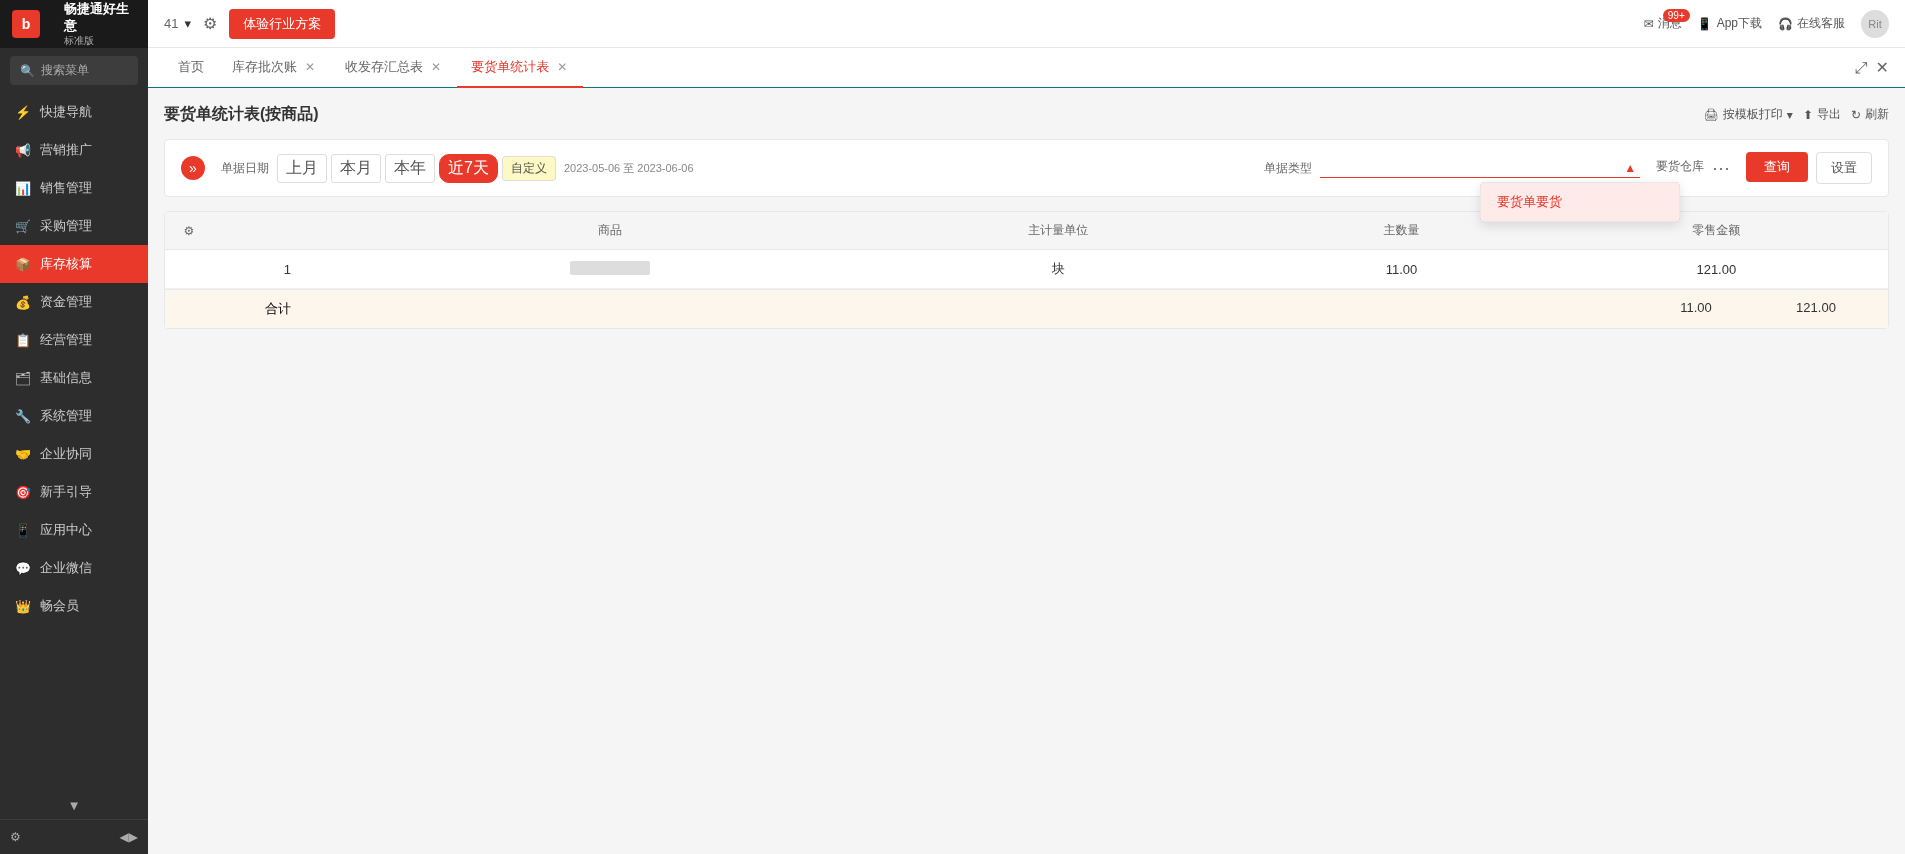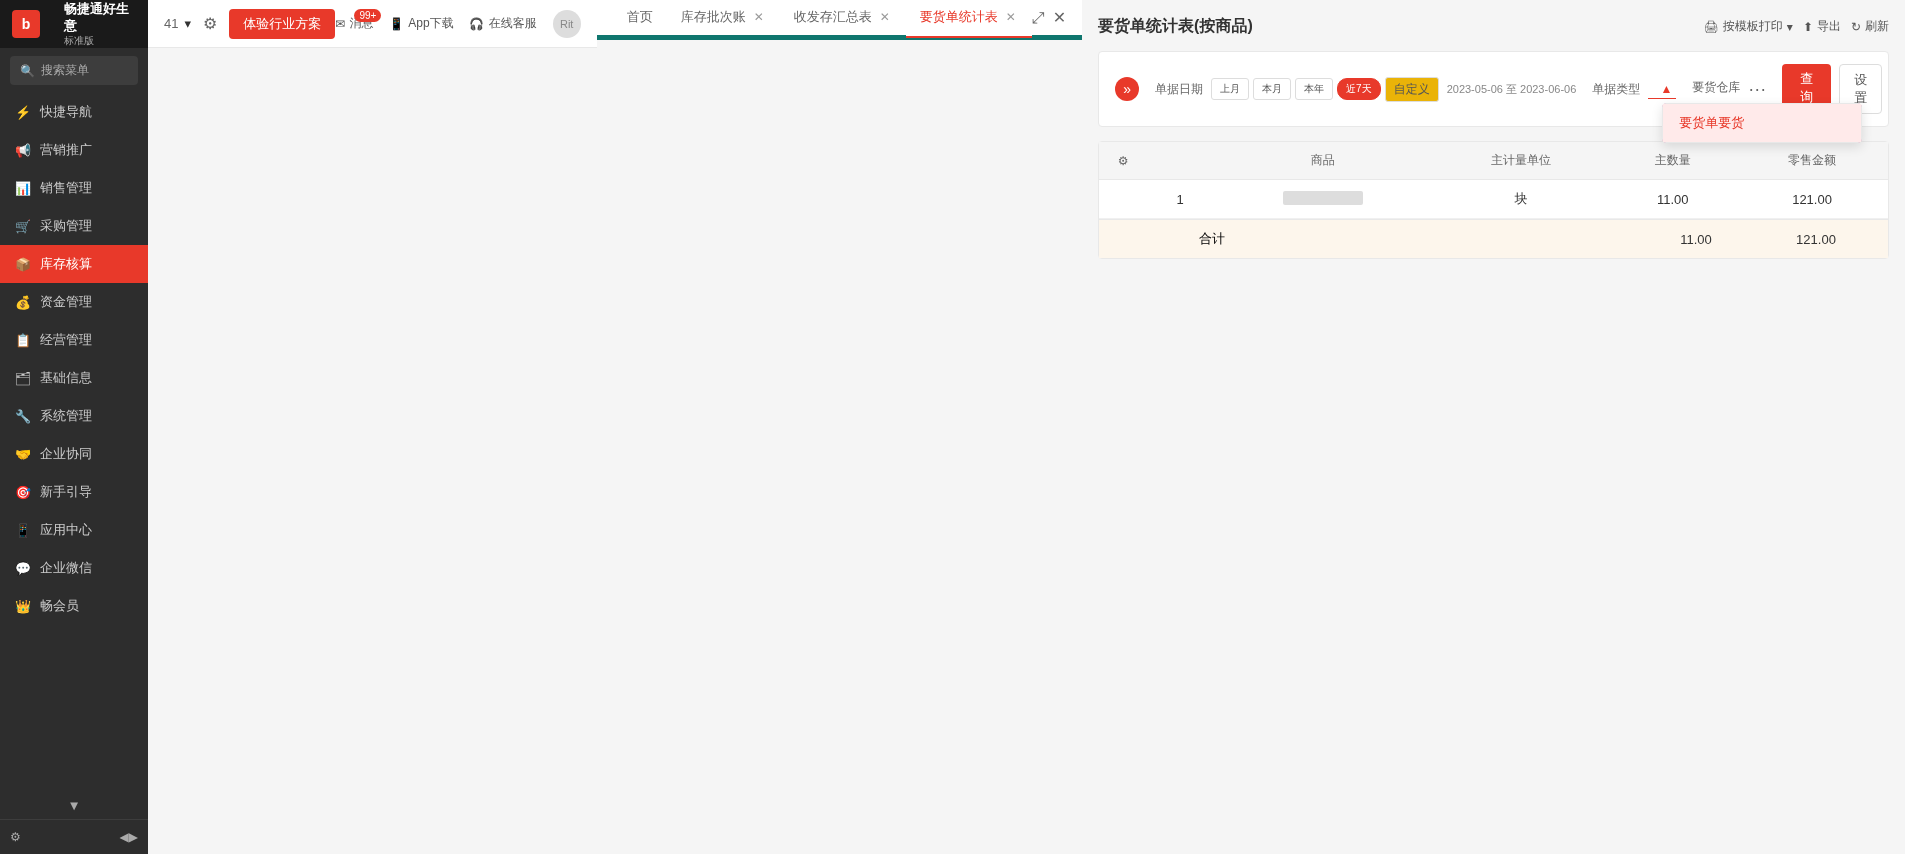--- a/index.html
+++ b/index.html
@@ -22,59 +22,59 @@
 
     .nav-item { display: flex; align-items: center; padding: 10px 14px; cursor: pointer; color: #ccc; font-size: 13px; gap: 8px; }
     .nav-item.active { background: #e8392a; color: #fff; }
     .nav-item .nav-icon { width: 18px; height: 18px; display: flex; align-items: center; justify-content: center; flex-shrink: 0; }
 
     .sidebar-scroll-btn { width: 100%; background: none; border: none; color: #aaa; padding: 6px; cursor: pointer; text-align: center; }
     .sidebar-footer { padding: 10px; display: flex; justify-content: space-between; align-items: center; border-top: 1px solid #3d3d3d; }
     .sidebar-footer-btn { background: none; border: none; color: #aaa; cursor: pointer; font-size: 12px; display: flex; align-items: center; gap: 4px; }
 
     
-    .main { flex: 1; display: flex; flex-direction: row; height: 100%; overflow: hidden; }
+    .main { flex: 1; display: flex; flex-direction: column; height: 100%; overflow: hidden; }
 
     
     .topbar { background: #fff; border-bottom: 1px solid #e8e8e8; padding: 0 16px; height: 48px; display: flex; align-items: center; justify-content: space-between; flex-shrink: 0; }
     .topbar-left { display: flex; align-items: center; gap: 12px; }
     .store-select { display: flex; align-items: center; gap: 6px; font-size: 13px; color: #333; cursor: pointer; }
     .store-select-num { color: #666; }
     .settings-btn { background: none; border: none; cursor: pointer; color: #666; font-size: 16px; }
     .trial-btn { background: #e8392a; color: #fff; border: none; padding: 6px 14px; border-radius: 4px; cursor: pointer; font-size: 13px; }
     .topbar-right { display: flex; align-items: center; gap: 16px; }
     .topbar-right-item { display: flex; align-items: center; gap: 4px; color: #555; font-size: 12px; cursor: pointer; position: relative; }
     .badge { background: #e8392a; color: #fff; border-radius: 10px; padding: 1px 5px; font-size: 10px; position: absolute; top: -6px; right: -8px; }
     .avatar { width: 28px; height: 28px; background: #ddd; border-radius: 50%; display: flex; align-items: center; justify-content: center; font-size: 11px; color: #888; }
 
     
-    .tabs-bar { background: #fff; border-bottom: 5px solid #0f766e; padding: 0 16px; display: flex; align-items: center; height: 40px; flex-shrink: 0; }
+    .tabs-bar { background: #fff; border-bottom: 1px solid #0f766e; padding: 0 16px; display: flex; align-items: center; height: 40px; flex-shrink: 0; }
     .tab { padding: 0 14px; height: 40px; display: flex; align-items: center; gap: 6px; cursor: pointer; font-size: 13px; color: #666; border-bottom: 2px solid transparent; flex-shrink: 0; }
     .tab.active { color: #e8392a; border-bottom-color: #e8392a; background: #fff; }
     .tab-close { background: none; border: none; color: #999; cursor: pointer; font-size: 12px; padding: 0 2px; }
     .tabs-bar-right { margin-left: auto; display: flex; align-items: center; gap: 8px; }
     .tabs-bar-btn { background: none; border: none; color: #666; cursor: pointer; font-size: 16px; }
 
     
     .page-content { flex: 1; overflow: auto; padding: 16px; background: #f5f5f5; }
 
     .page-header { display: flex; align-items: center; justify-content: space-between; margin-bottom: 14px; }
     .page-title { font-size: 16px; font-weight: 700; color: #333; }
     .page-actions { display: flex; align-items: center; gap: 10px; }
     .page-action-btn { display: flex; align-items: center; gap: 4px; font-size: 12px; color: #555; cursor: pointer; background: none; border: none; }
 
     
     .filter-bar { background: #fff; border: 1px solid #e8e8e8; border-radius: 4px; padding: 12px 16px; margin-bottom: 14px; display: flex; align-items: center; gap: 16px; position: relative; }
     .filter-expand-btn { width: 24px; height: 24px; background: #e8392a; color: #fff; border: none; border-radius: 50%; cursor: pointer; display: flex; align-items: center; justify-content: center; font-size: 14px; flex-shrink: 0; }
     .filter-group { display: flex; align-items: center; gap: 8px; flex-shrink: 0; }
     .filter-label { color: #666; font-size: 12px; white-space: nowrap; }
     .filter-date-btns { display: flex; align-items: center; gap: 4px; }
-    .filter-date-btn { padding: 3px 8px; border: 1px solid #ddd; border-radius: 3px; background: #fff; cursor: pointer; font-size: 10px; color: #555; }
+    .filter-date-btn { padding: 3px 8px; border: 1px solid #ddd; border-radius: 3px; background: #fff; cursor: pointer; font-size: 16px; color: #555; }
     .filter-date-btn.hot { background: #e8392a; color: #fff; border-color: #e8392a; border-radius: 10px; }
-    .filter-date-custom { padding: 3px 8px; border: 1px solid #ddd; border-radius: 3px; background: #eab308; cursor: pointer; font-size: 12px; color: #555; }
+    .filter-date-custom { padding: 3px 8px; border: 1px solid #ddd; border-radius: 3px; background: #fef9c3; cursor: pointer; font-size: 12px; color: #555; }
     .filter-date-range { font-size: 11px; color: #888; }
 
     .filter-type-group { display: flex; align-items: center; gap: 8px; flex: 1; justify-content: flex-end; }
     .filter-type-label { color: #666; font-size: 12px; white-space: nowrap; }
     .filter-select-container { position: relative; flex: 1; max-width: 320px; }
     .filter-select-input { width: 100%; border: none; border-bottom: 1px solid #e8392a; outline: none; padding: 2px 24px 2px 4px; font-size: 13px; color: #333; }
     .filter-select-arrow { position: absolute; right: 4px; top: 50%; transform: translateY(-50%); color: #e8392a; font-size: 12px; cursor: pointer; }
 
     .filter-warehouse-group { display: flex; align-items: flex-start; gap: 8px; }
     .filter-warehouse-label { color: #666; font-size: 12px; white-space: nowrap; }
@@ -90,21 +90,21 @@
     .dropdown-item.selected { background: #ffeaea; color: #e8392a; }
 
     
     .table-container { background: #fff; border: 1px solid #e8e8e8; border-radius: 4px; }
     .data-table { width: 100%; border-collapse: collapse; }
     .data-table th { background: #f5f5f5; color: #666; font-weight: 500; font-size: 12px; padding: 10px 12px; border-bottom: 1px solid #e8e8e8; text-align: center; }
     .data-table th:first-child { width: 48px; }
     .data-table td { padding: 10px 12px; border-bottom: 1px solid #f0f0f0; text-align: center; font-size: 13px; color: #333; }
 
     
-    .table-footer { background: #fdf6ec; border-top: 1px solid #e8e8e8; padding: 10px 12px; display: flex; align-items: center; }
+    .table-footer { background: #fdf6ec; border-top: 1px solid #e8e8e8; padding: 10px 12px; display: flex; }
     .footer-val { font-size: 13px; color: #333; font-weight: 500; }
     .product-name-blur { background: #ddd; height: 14px; width: 80px; border-radius: 2px; display: inline-block; }
   </style>
 </head>
 <body>
 
 <div class="sidebar">
   <div class="sidebar-logo">
     <div class="sidebar-logo-icon">
       <span>b</span>

